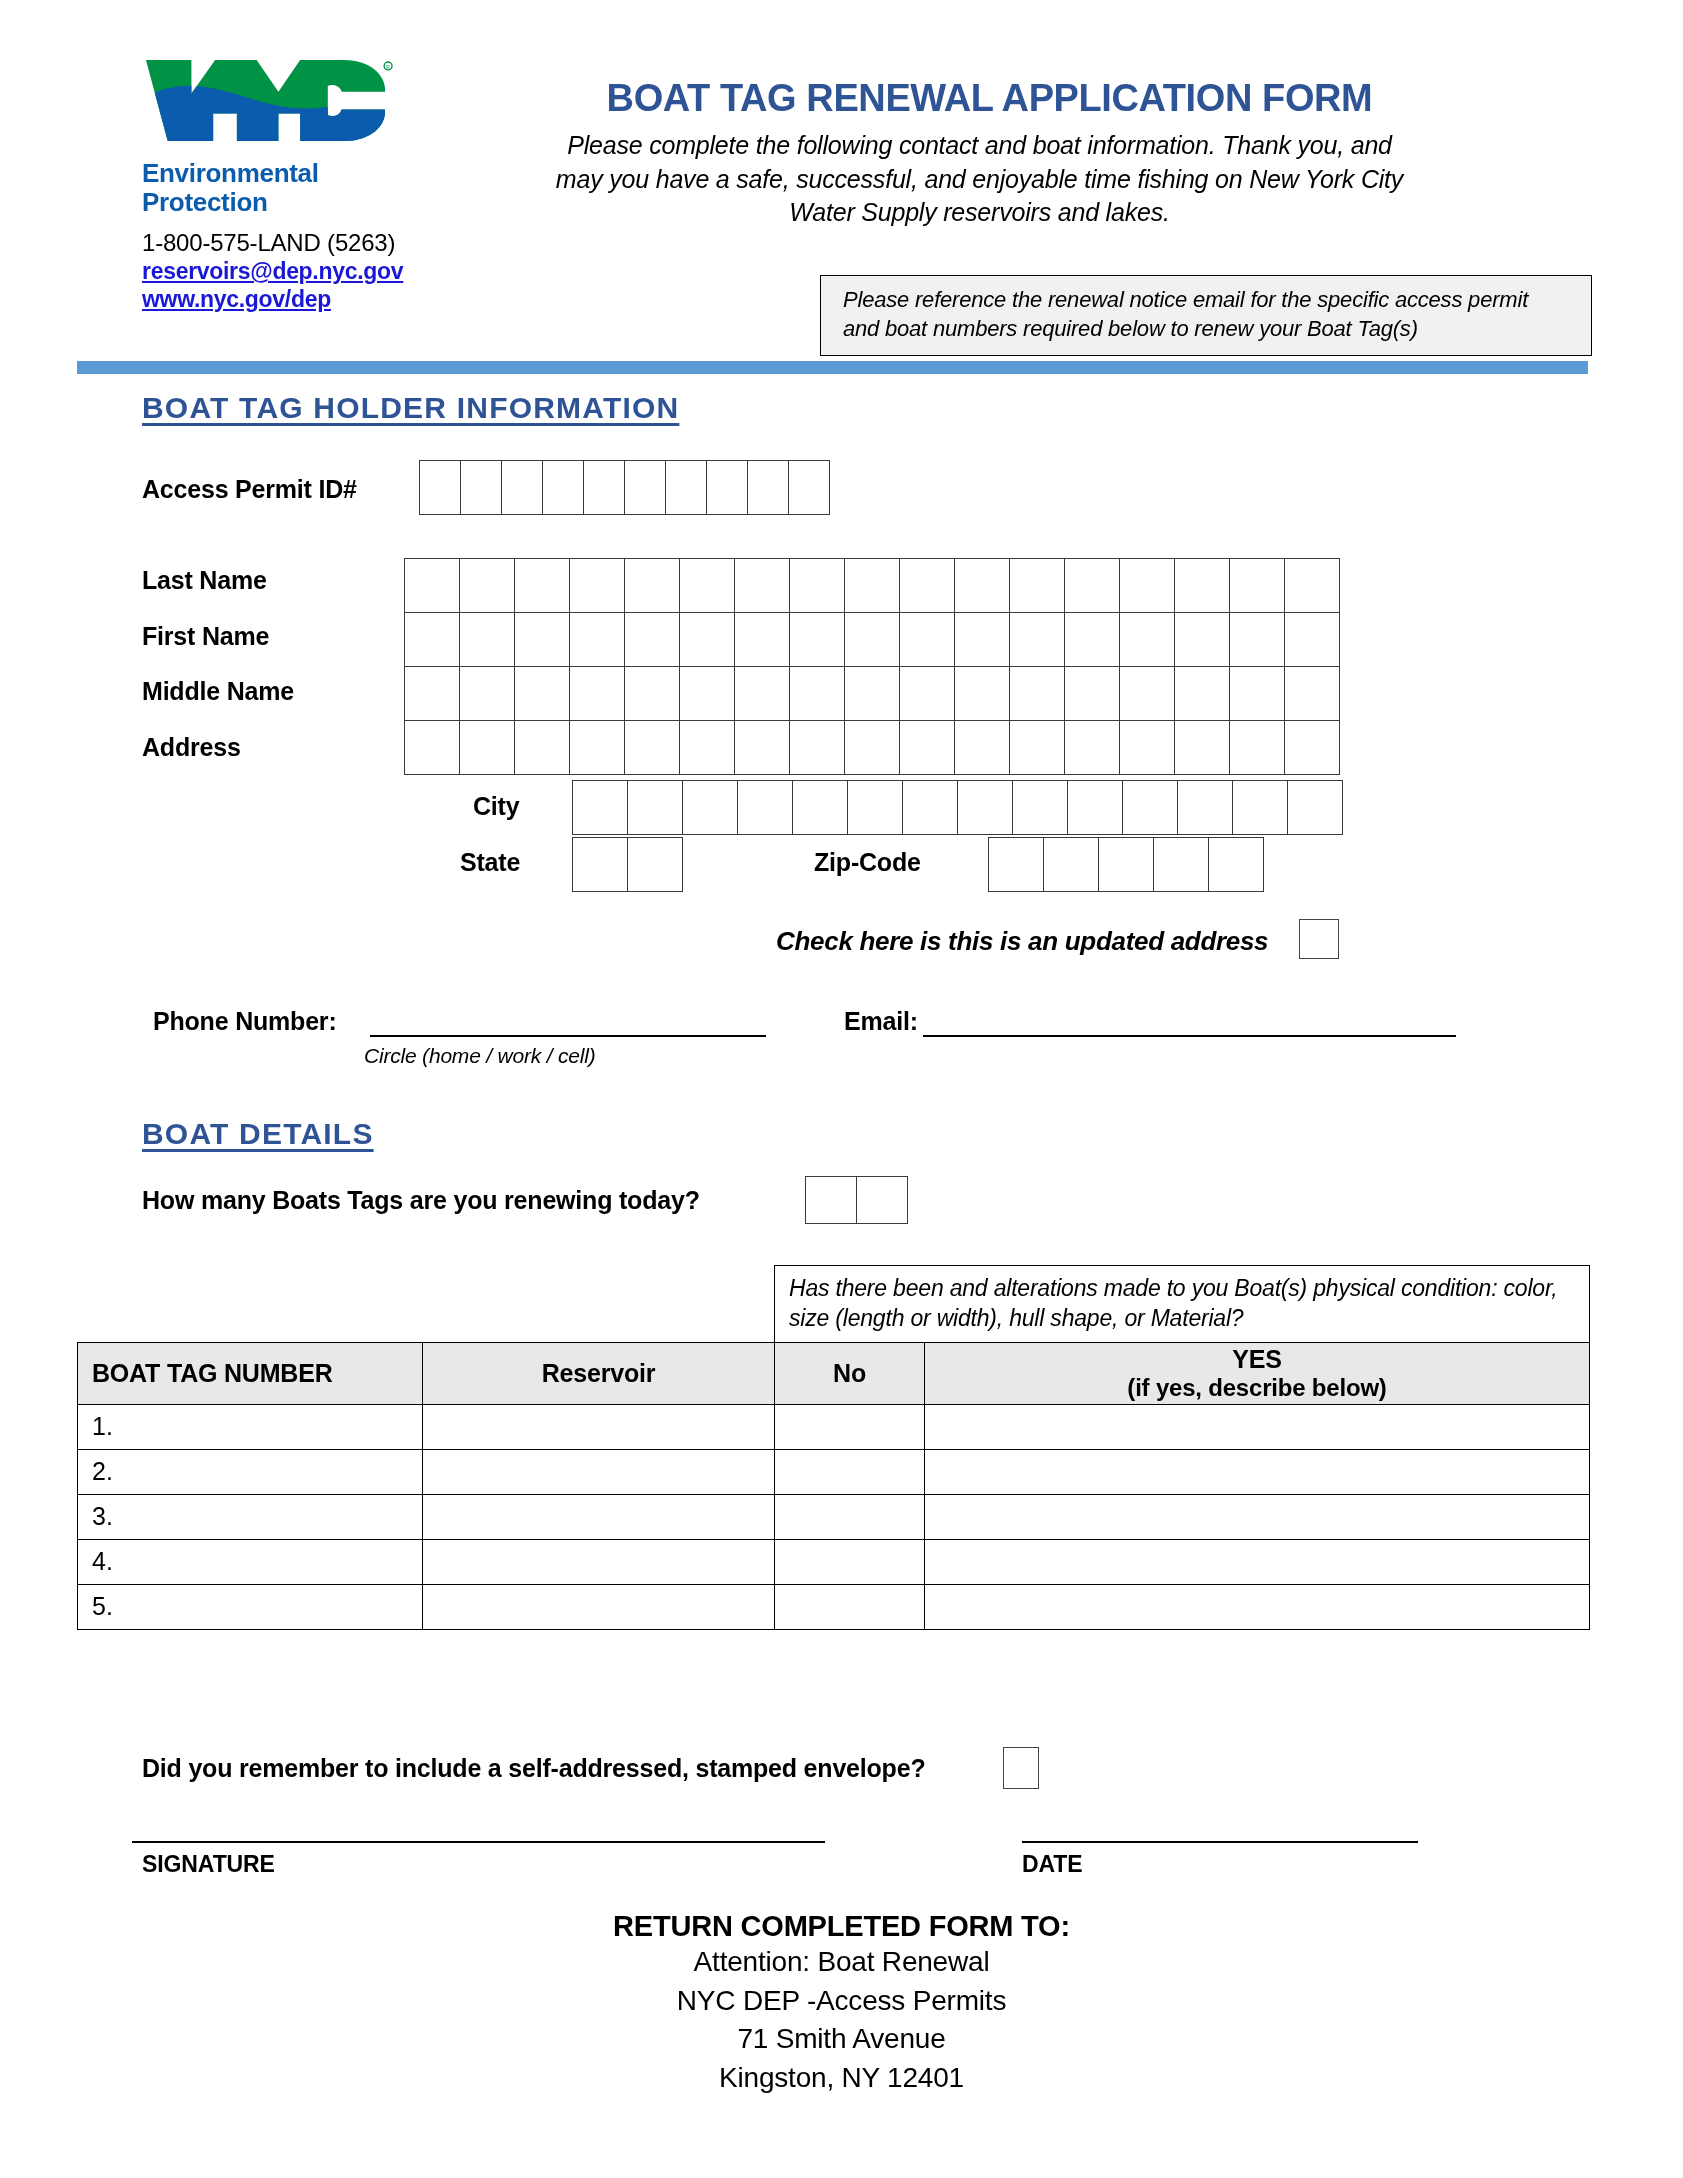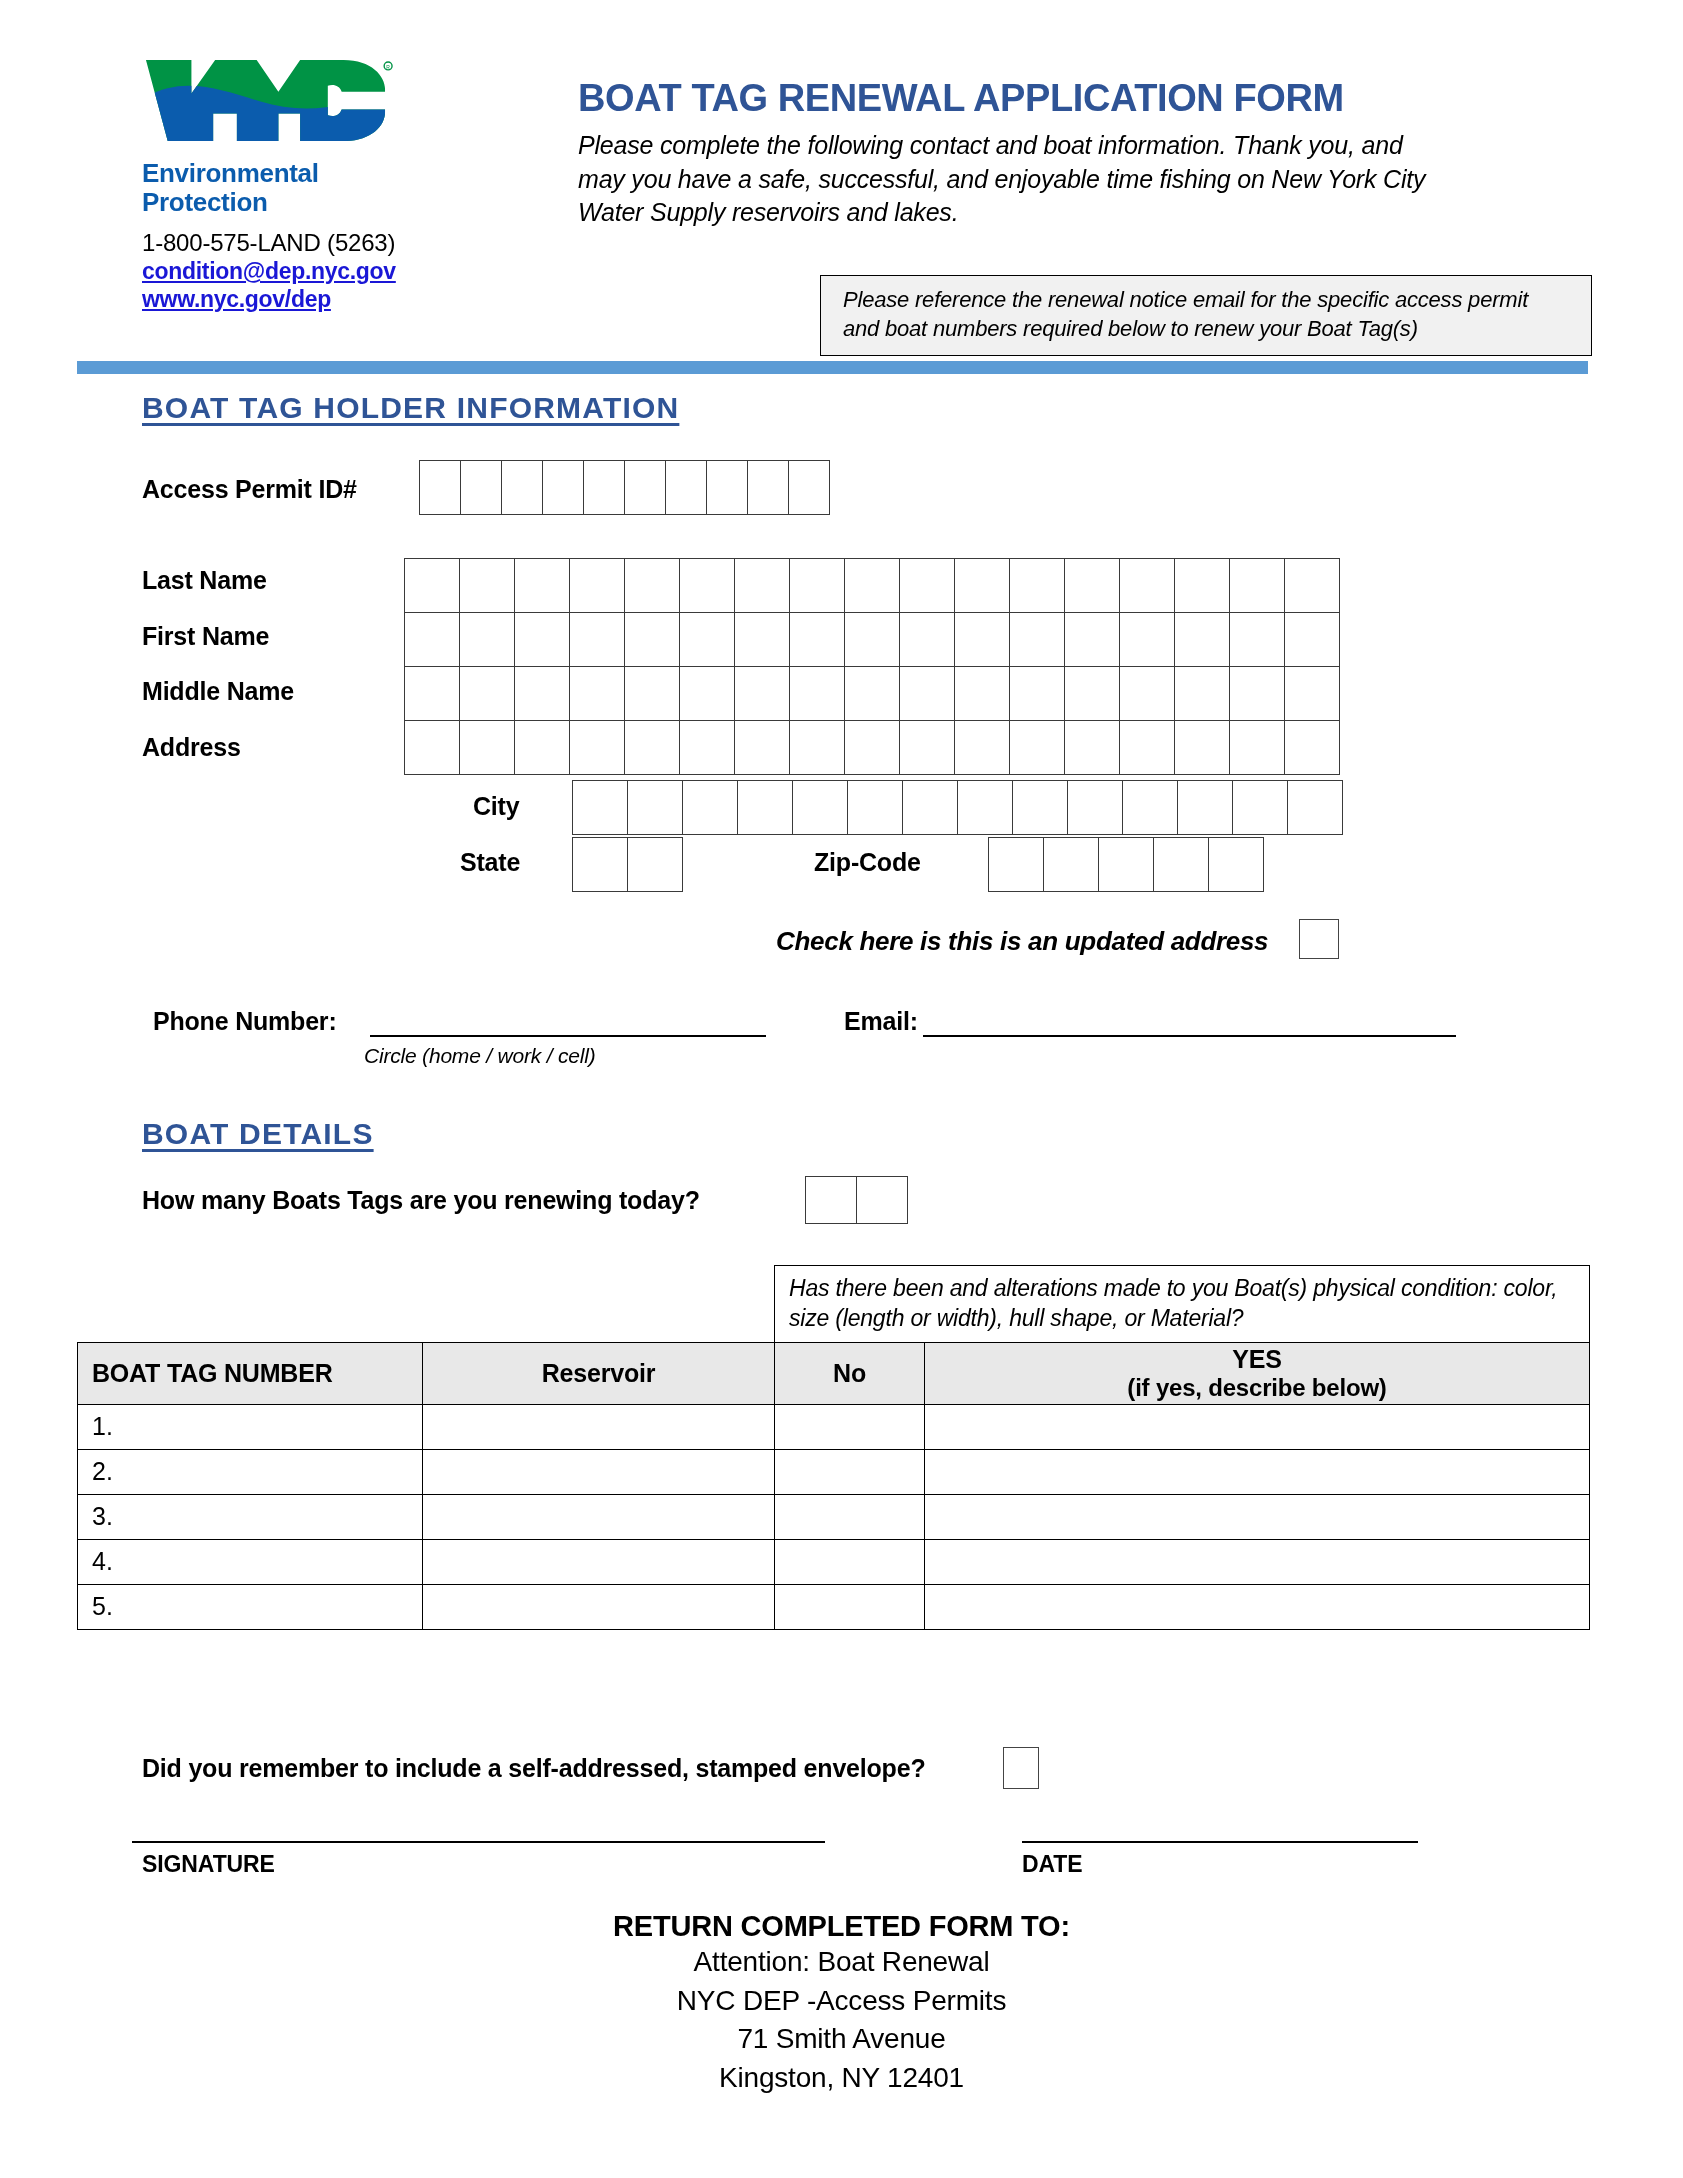--- a/index.html
+++ b/index.html
@@ -62,23 +62,24 @@
     font-size: 23px;
     color: #1a17d6;
     text-decoration: underline;
     letter-spacing: -0.3px;
     line-height: 1.22;
     display: block;
   }
 
   .title-block {
     position: absolute;
-    left: 578px;
+    left: 554px;
     top: 77px;
     width: 871px;
+    text-align: center;
   }
   .form-title {
     font-family: "Liberation Sans", sans-serif;
     font-weight: bold;
     font-size: 38px;
     color: #2f5496;
     letter-spacing: -0.4px;
     white-space: nowrap;
   }
   .intro {
@@ -370,21 +371,21 @@
           <path d="M0 46 C40 20 80 36 120 48 C164 62 210 54 258 34 L258 100 L0 100 Z" fill="#0b5cad"></path>
         </g>
         <circle cx="249" cy="12" r="4" fill="none" stroke="#009345" stroke-width="1.4"></circle>
         <text x="249" y="15" font-size="5" fill="#009345" text-anchor="middle" font-family="'Liberation Sans', sans-serif">R</text>
       </svg>
       <div class="logo-words">
         <div>Environmental</div>
         <div>Protection</div>
       </div>
       <div class="phone-line">1-800-575-LAND (5263)</div>
-      <span class="link-line">condition@dep.nyc.gov</span>
+      <span class="link-line">reservoirs@dep.nyc.gov</span>
       <span class="link-line">www.nyc.gov/dep</span>
     </div>
 
     <div class="title-block">
       <div class="form-title">BOAT TAG RENEWAL APPLICATION FORM</div>
       <div class="intro">Please complete the following contact and boat information. Thank you, and may you have a safe, successful, and enjoyable time fishing on New York City Water Supply reservoirs and lakes.</div>
     </div>
 
     <div class="notice-box">
       <p>Please reference the renewal notice email for the specific access permit and boat numbers required below to renew your Boat Tag(s)</p>

